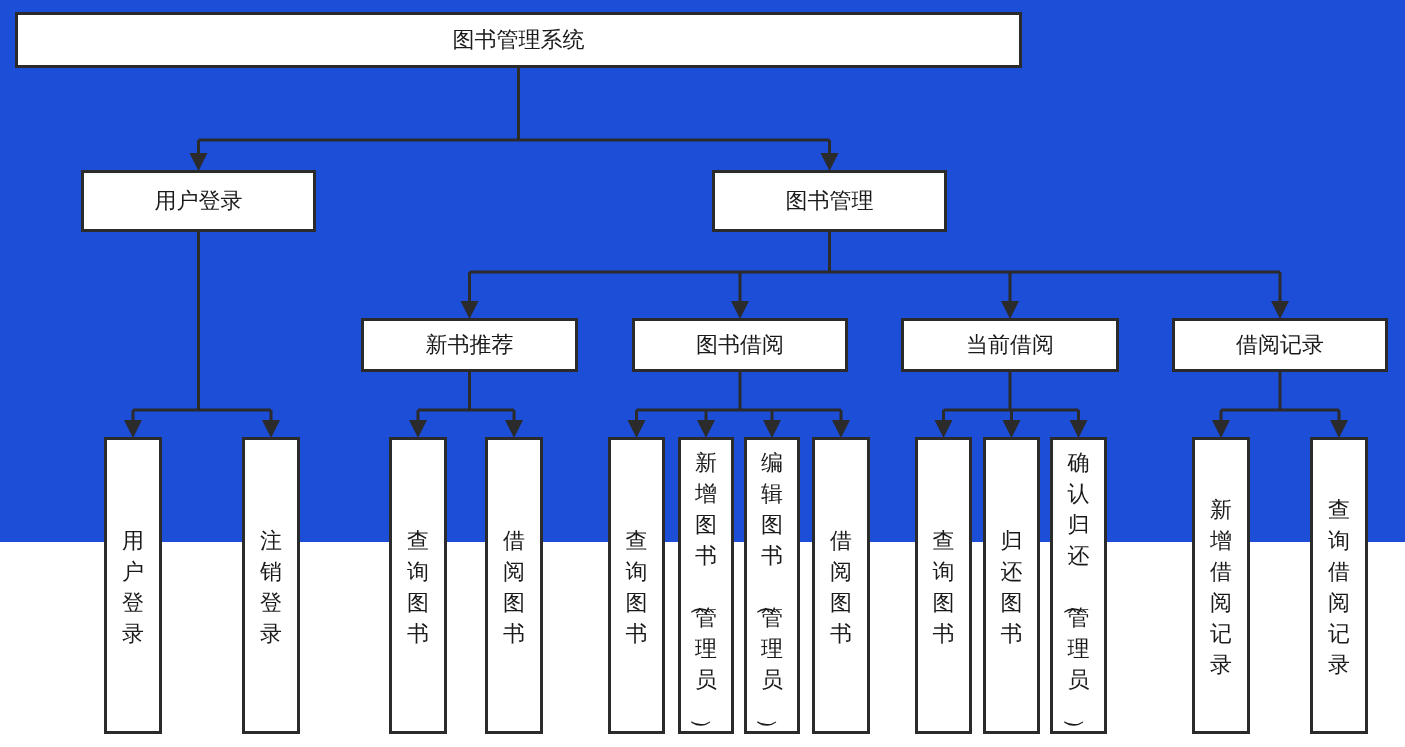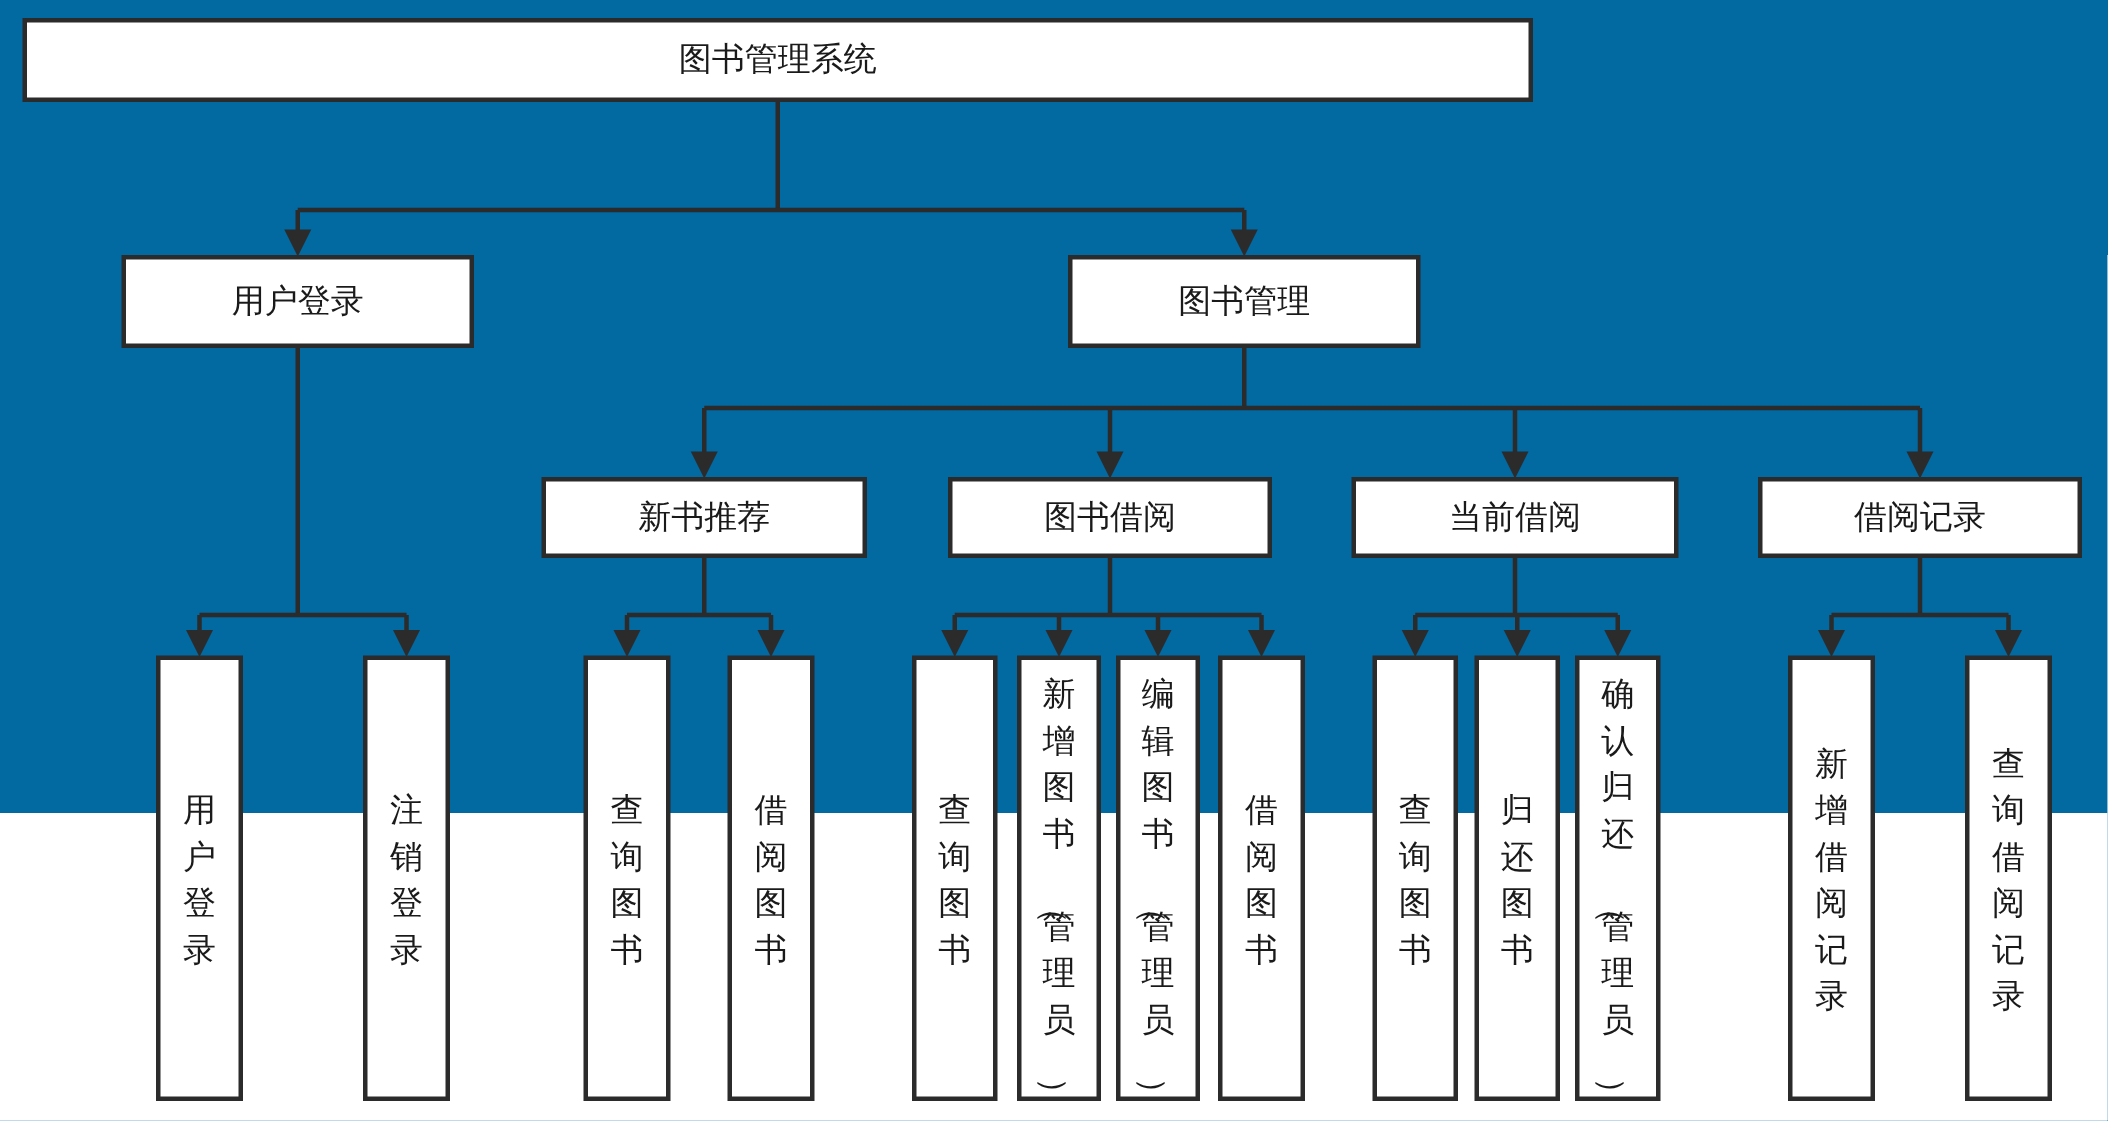--- a/index.html
+++ b/index.html
@@ -10,21 +10,21 @@
   body {
     width: 1405px;
     height: 747px;
     font-family: "Liberation Sans", "DejaVu Sans", sans-serif;
     overflow: hidden;
   }
   #diagram-root {
     position: relative;
     width: 1405px;
     height: 542px;
-    background: #0369a1;
+    background: #1d4ed8;
   }
   svg#tree-svg {
     position: absolute;
     left: 0;
     top: 0;
     width: 1405px;
     height: 747px;
     display: block;
   }
   .node-box {

